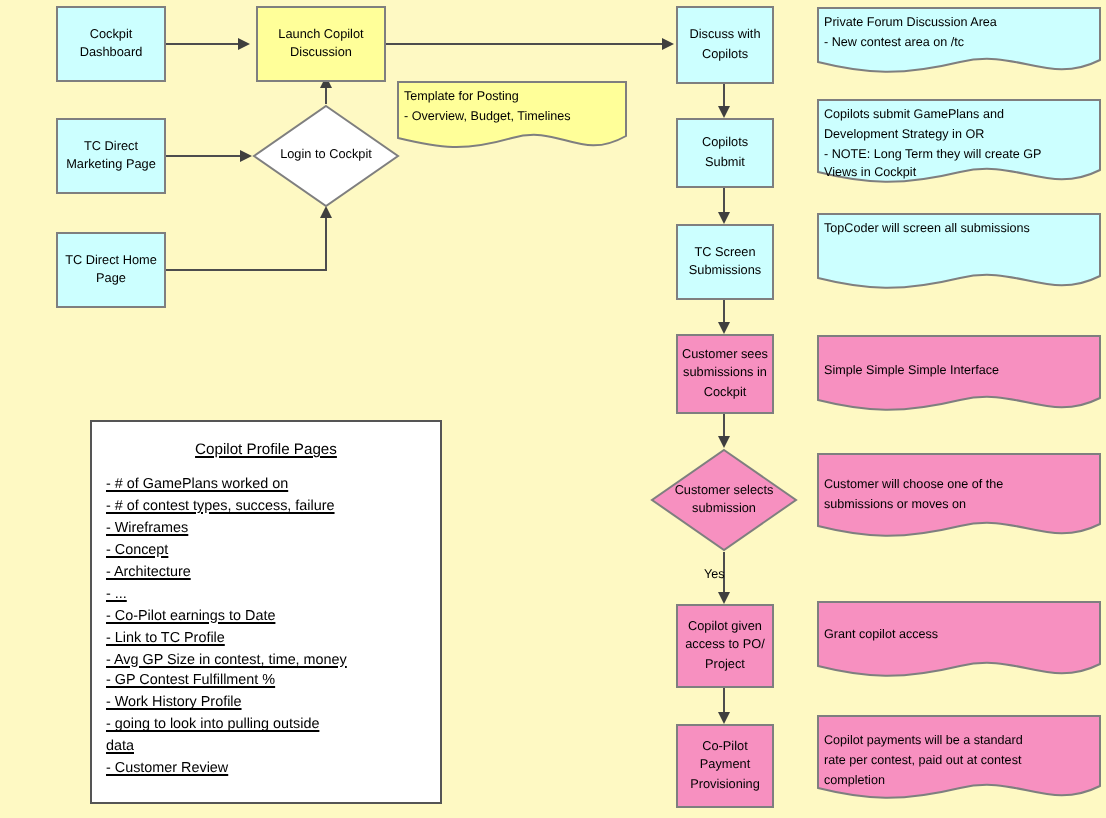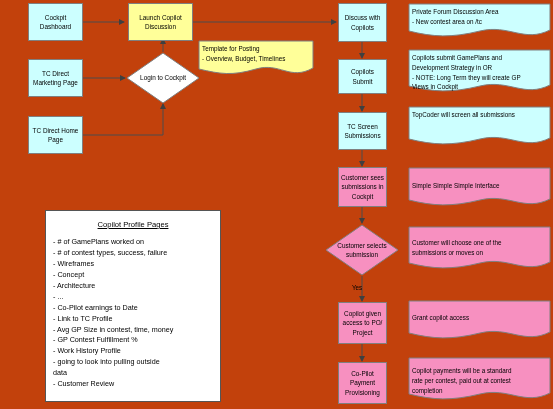--- a/index.html
+++ b/index.html
@@ -4,21 +4,21 @@
 <style>
   html, body {
     margin: 0;
     padding: 0;
     background: #ffffff;
   }
   #canvas {
     position: relative;
     width: 553px;
     height: 409px;
-    background: #c2410c;
+    background: #fef9c3;
     font-family: "Liberation Sans", sans-serif;
     overflow: hidden;
   }
   
   .node {
     position: absolute;
     box-sizing: border-box;
     border: 1px solid #7f7f7f;
     display: flex;
     align-items: center;
@@ -84,20 +84,21 @@
     text-decoration: underline;
     margin: 9px 0 8px 0;
     color: #000;
   }
   .panel-body {
     font-size: 7.2px;
     line-height: 1.52;
     color: #000;
     padding: 0 7px;
     white-space: pre-line;
+    text-decoration: underline;
   }
 
   
   .conn { position: absolute; left: 0; top: 0; width: 553px; height: 409px; pointer-events: none; }
 
   .edge-label {
     position: absolute;
     font-size: 6.3px;
     color: #000;
   }

